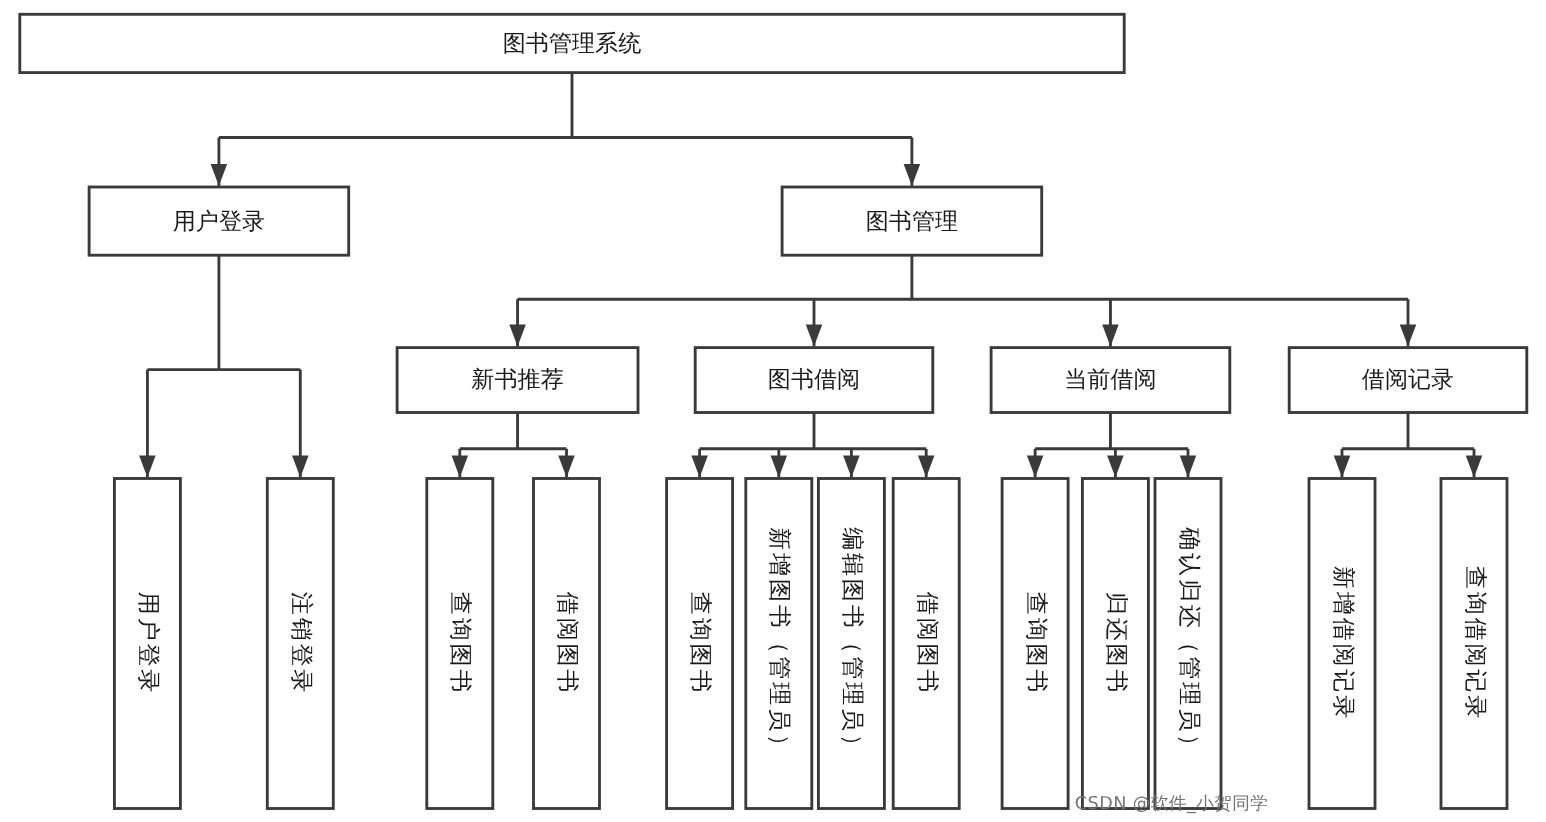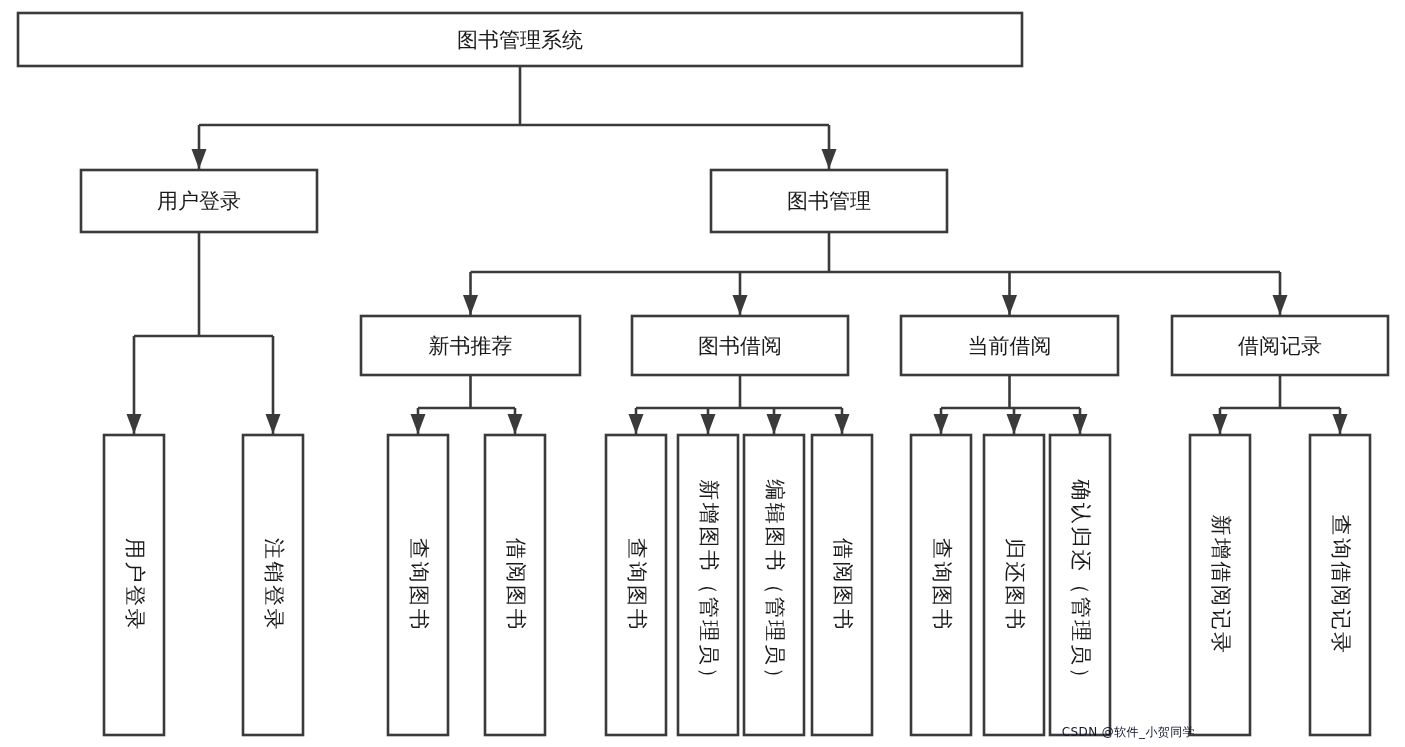--- a/index.html
+++ b/index.html
@@ -11,21 +11,20 @@
     width: 1405px;
     height: 747px;
     font-family: "DejaVu Sans", "Liberation Sans", sans-serif;
     overflow: hidden;
   }
   #diagram-root {
     position: relative;
     width: 1161px;
     height: 747px;
     background: #ffffff;
-    padding-left: 42px;
   }
   svg#flow {
     position: absolute;
     left: 0;
     top: 0;
     width: 1405px;
     height: 747px;
     display: block;
   }
   .node-rect {
@@ -56,22 +55,22 @@
     font-size: 21px;
     text-anchor: middle;
     dominant-baseline: middle;
     letter-spacing: 2.5px;
   }
   .watermark {
     position: absolute;
     right: 8px;
     bottom: 6px;
     font-family: "DejaVu Sans", "Liberation Sans", sans-serif;
-    font-size: 12px;
-    color: #0f172a;
+    font-size: 16px;
+    color: #737373;
     letter-spacing: 0.4px;
     white-space: nowrap;
     user-select: none;
   }
 </style>
 </head>
 <body>
 
 <div id="diagram-root">
   <svg id="flow" viewBox="0 0 1405 747">

